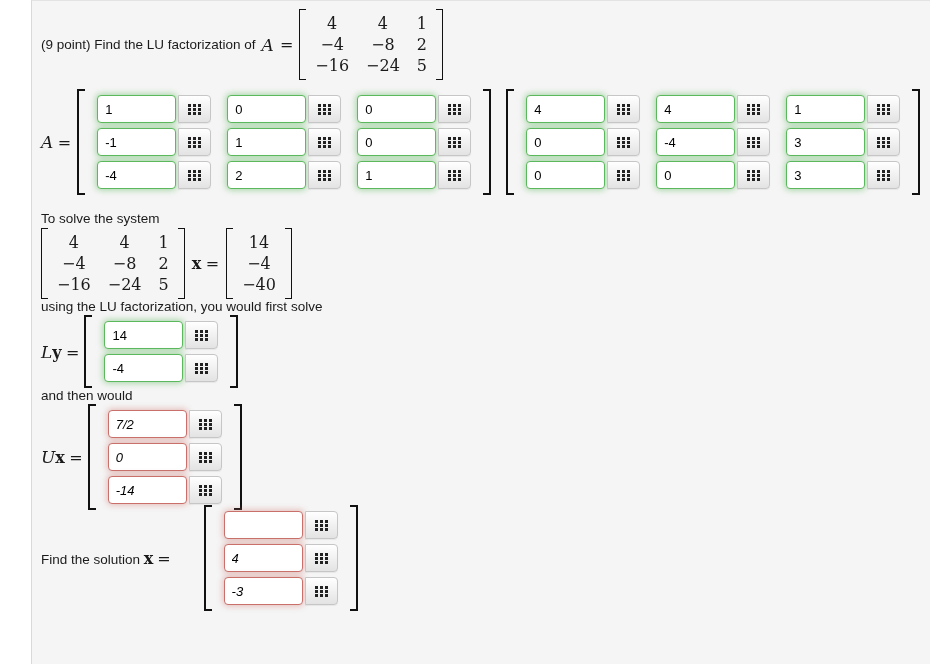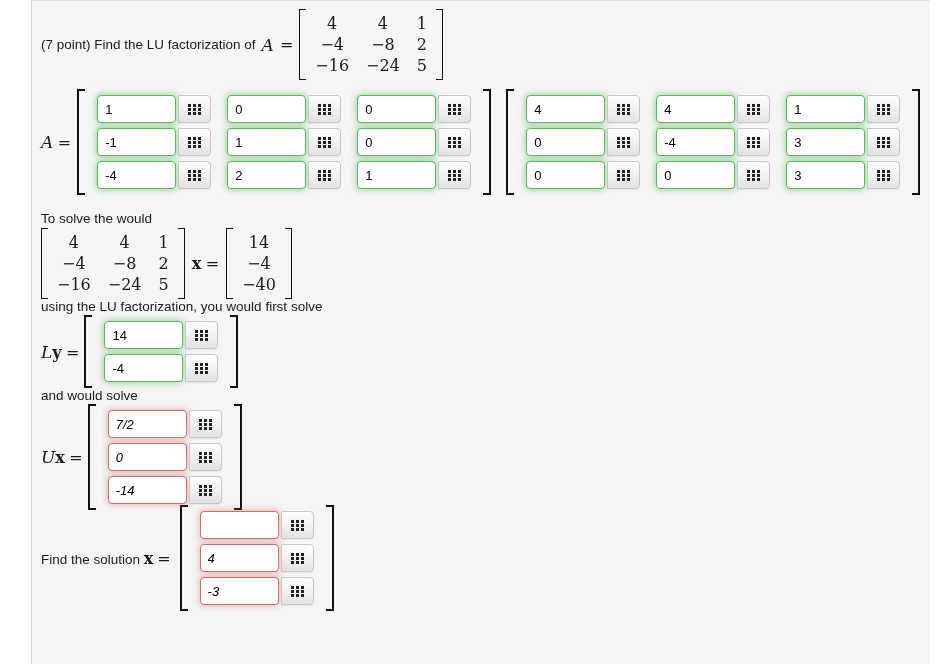--- a/index.html
+++ b/index.html
@@ -45,30 +45,30 @@
 
   
   .intro { display:flex; align-items:center; gap:6px; margin:2px 0 0 0; }
   .factrow { display:flex; align-items:center; margin-top:9px; }
   .factrow .lbl { margin-right:6px; white-space:nowrap; }
   .factrow .gap { width:15px; }
   .sys-line { margin-top:16px; }
   .eqrow { display:flex; align-items:center; gap:7px; margin-top:1px; }
   .vecrow { display:flex; align-items:center; }
   .vecrow .lbl { margin-right:5px; white-space:nowrap; }
-  .solrow { display:flex; align-items:center; margin-top:-5px; }
+  .solrow { display:flex; align-items:center; margin-top:-5px;gap:24px; }
   .solrow .lbl { margin-right:9px; white-space:nowrap; font-size:13.5px; }
 </style>
 </head>
 <body>
 
 <div class="panel">
 
   <div class="intro">
-    <span class="line">(7 point) Find the LU factorization of</span>
+    <span class="line">(9 point) Find the LU factorization of</span>
     <span class="mvar">A</span>
     <span class="meq">=</span>
     <span class="smat">
       <span class="bkt l"></span>
       <span class="srows c3">
         <span>4</span>
         <span>4</span>
         <span>1</span>
         <span>−4</span>
         <span>−8</span>
@@ -205,21 +205,21 @@
             <input value="3" style="">
             <button class="eqbtn">
               <span class="gicon"></span>
             </button>
           </span>
       </span>
       <span class="bkt r"></span>
     </span>
   </div>
 
-  <div class="line sys-line">To solve the would</div>
+  <div class="line sys-line">To solve the system</div>
 
   <div class="eqrow">
     <span class="smat">
       <span class="bkt l"></span>
       <span class="srows c3">
         <span>4</span>
         <span>4</span>
         <span>1</span>
         <span>−4</span>
         <span>−8</span>
@@ -265,21 +265,21 @@
             <input value="-4" style="">
             <button class="eqbtn">
               <span class="gicon"></span>
             </button>
           </span>
       </span>
       <span class="bkt r"></span>
     </span>
   </div>
 
-  <div class="line">and would solve</div>
+  <div class="line">and then would</div>
 
   <div class="vecrow">
     <span class="lbl">
       <span class="mvar">U</span><span class="mbold">x</span>
       <span class="meq">=</span>
     </span>
     <span class="imat">
       <span class="bkt l"></span>
       <span class="igrid c1">
         <span class="cell bad">

